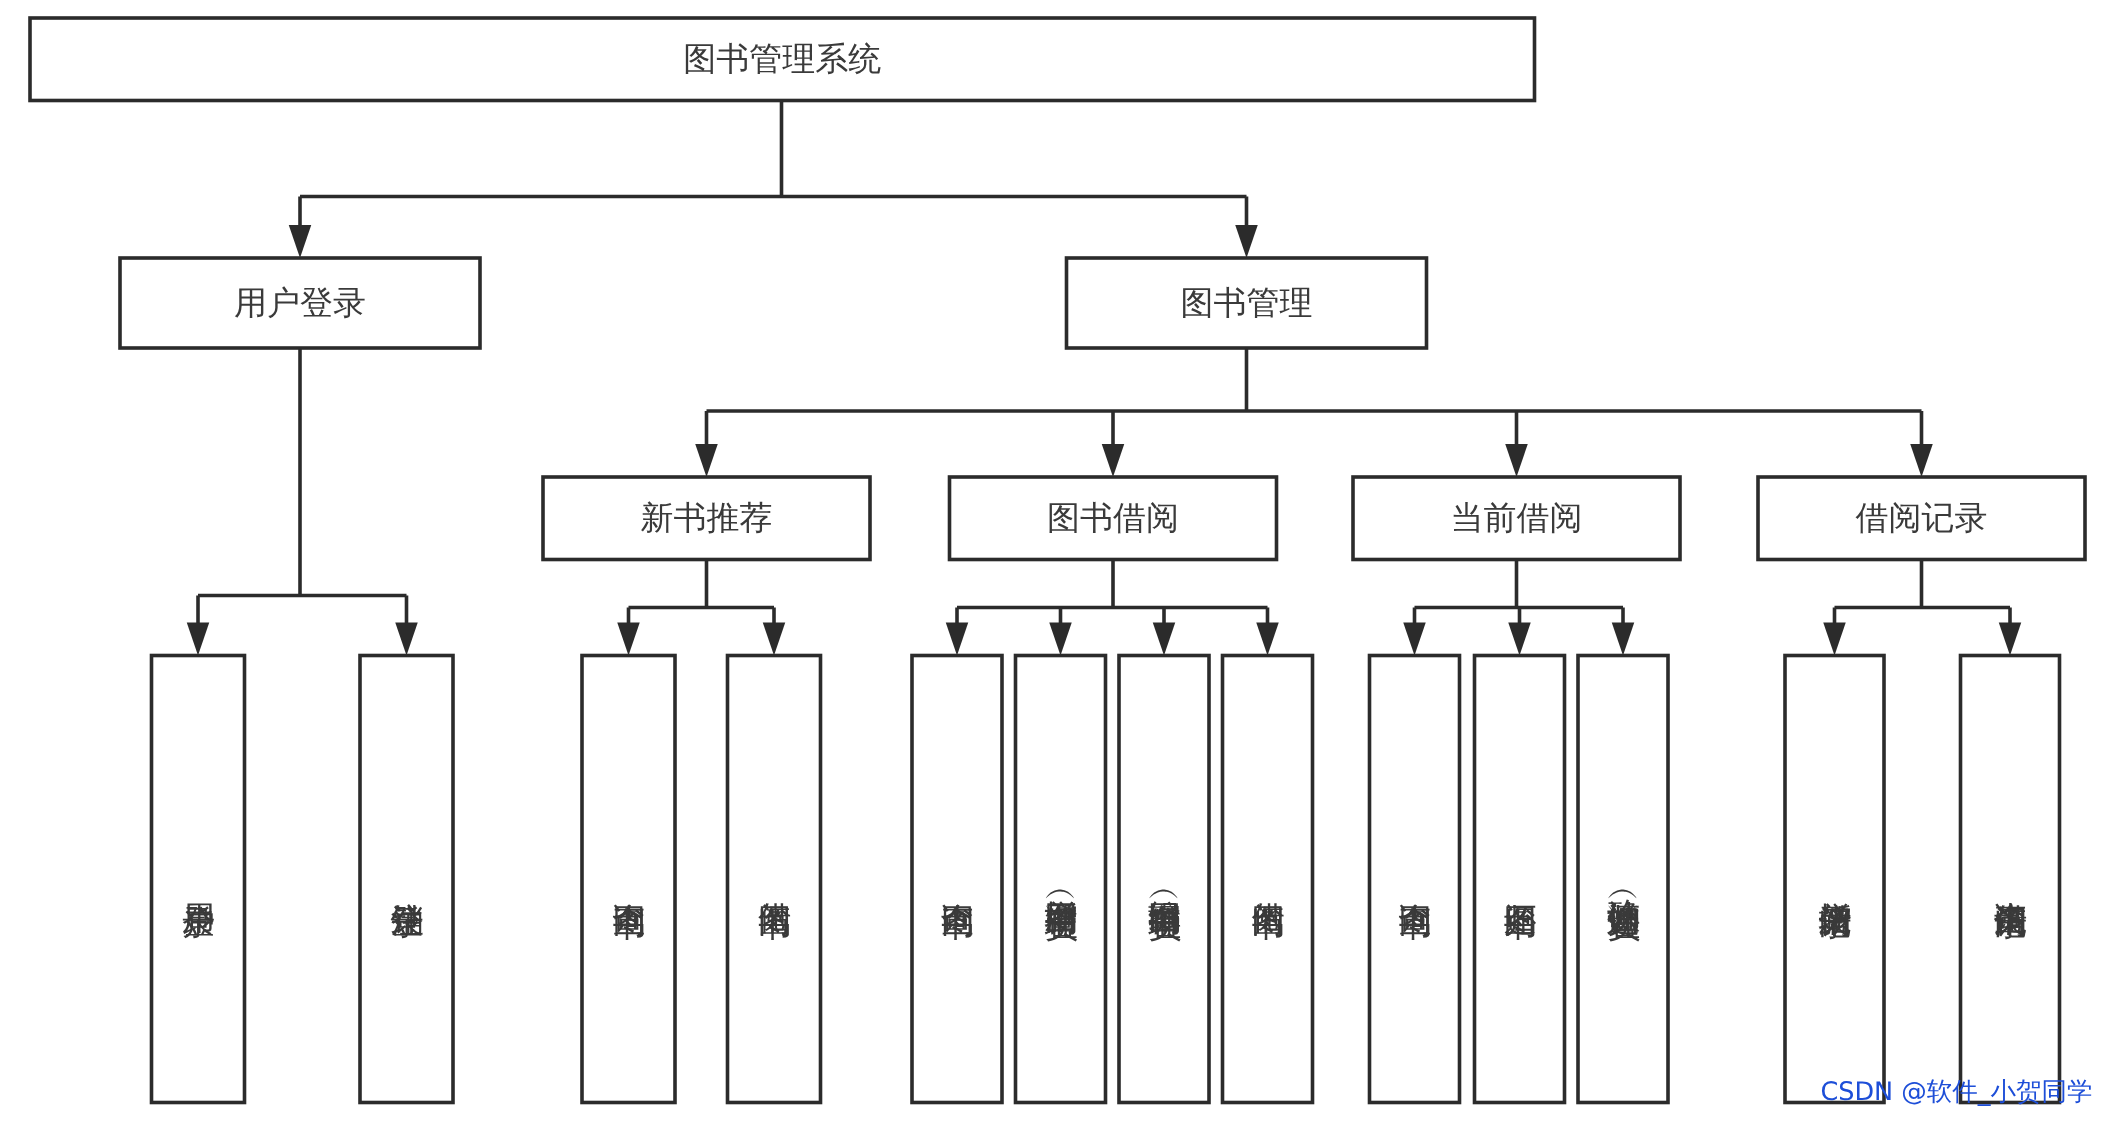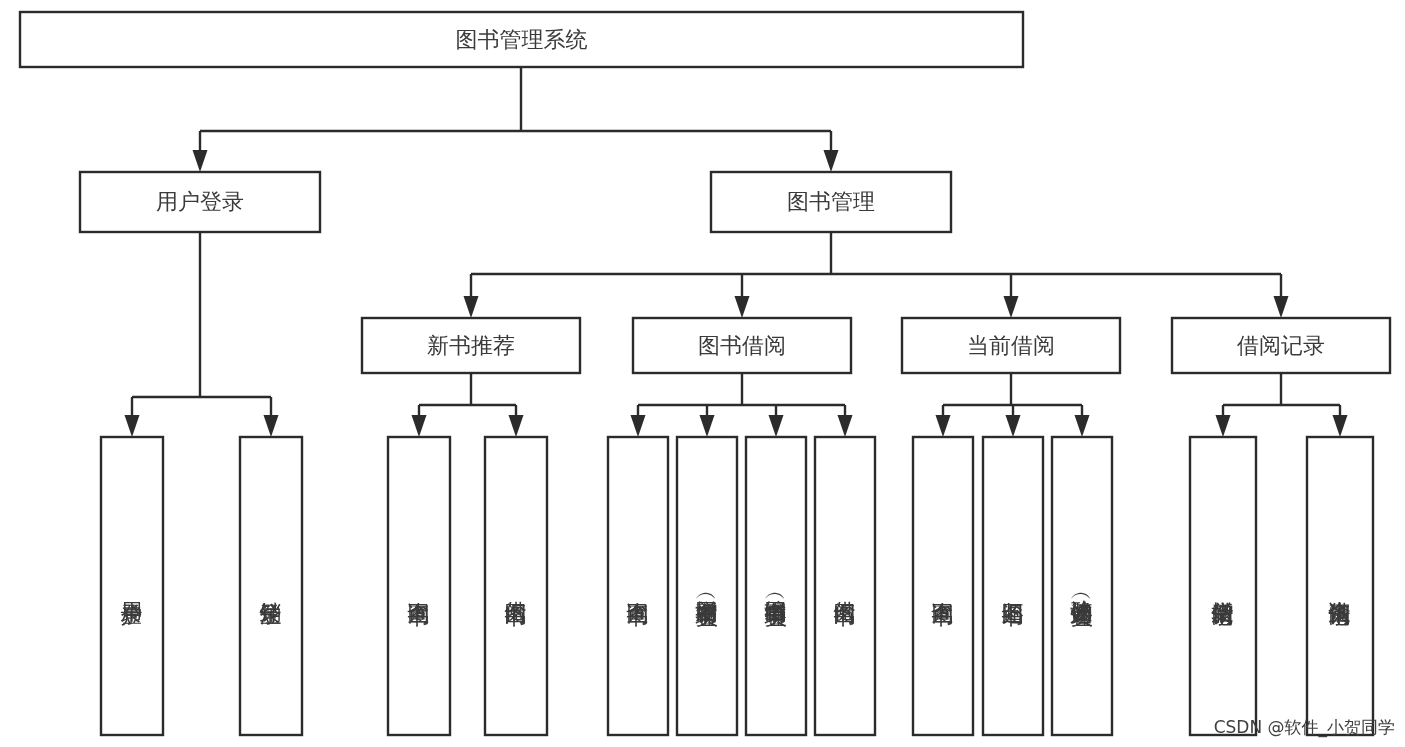--- a/index.html
+++ b/index.html
@@ -62,21 +62,21 @@
     writing-mode: vertical-rl;
     text-orientation: upright;
     white-space: nowrap;
     letter-spacing: 1px;
     pointer-events: none;
   }
   .watermark {
     position: absolute;
     right: 10px;
     bottom: 8px;
-    color: #404040;
+    color: #1d4ed8;
     font-family: "DejaVu Sans", "Liberation Sans", sans-serif;
     font-size: 17px;
     white-space: nowrap;
     user-select: none;
   }
 </style>
 </head>
 <body>
 
 <div id="diagram-root">

